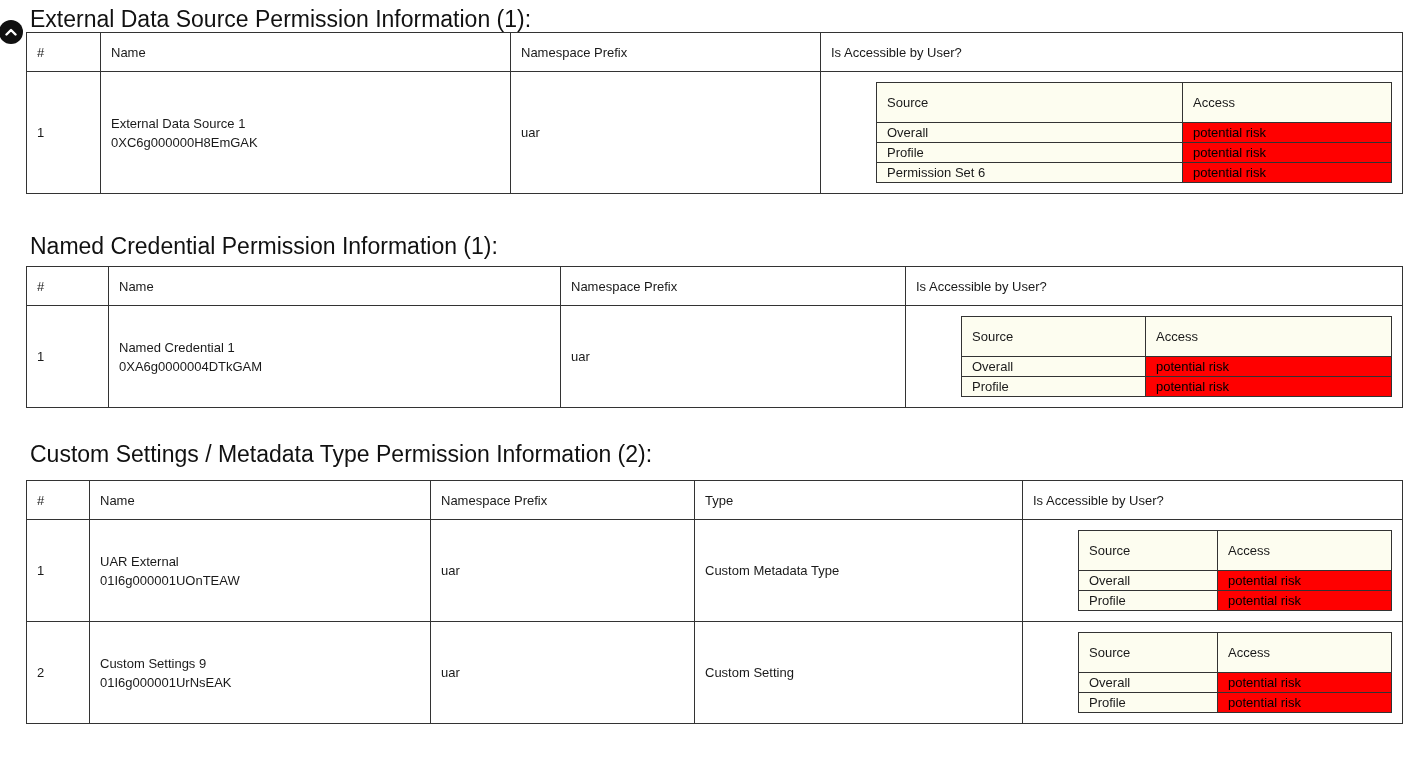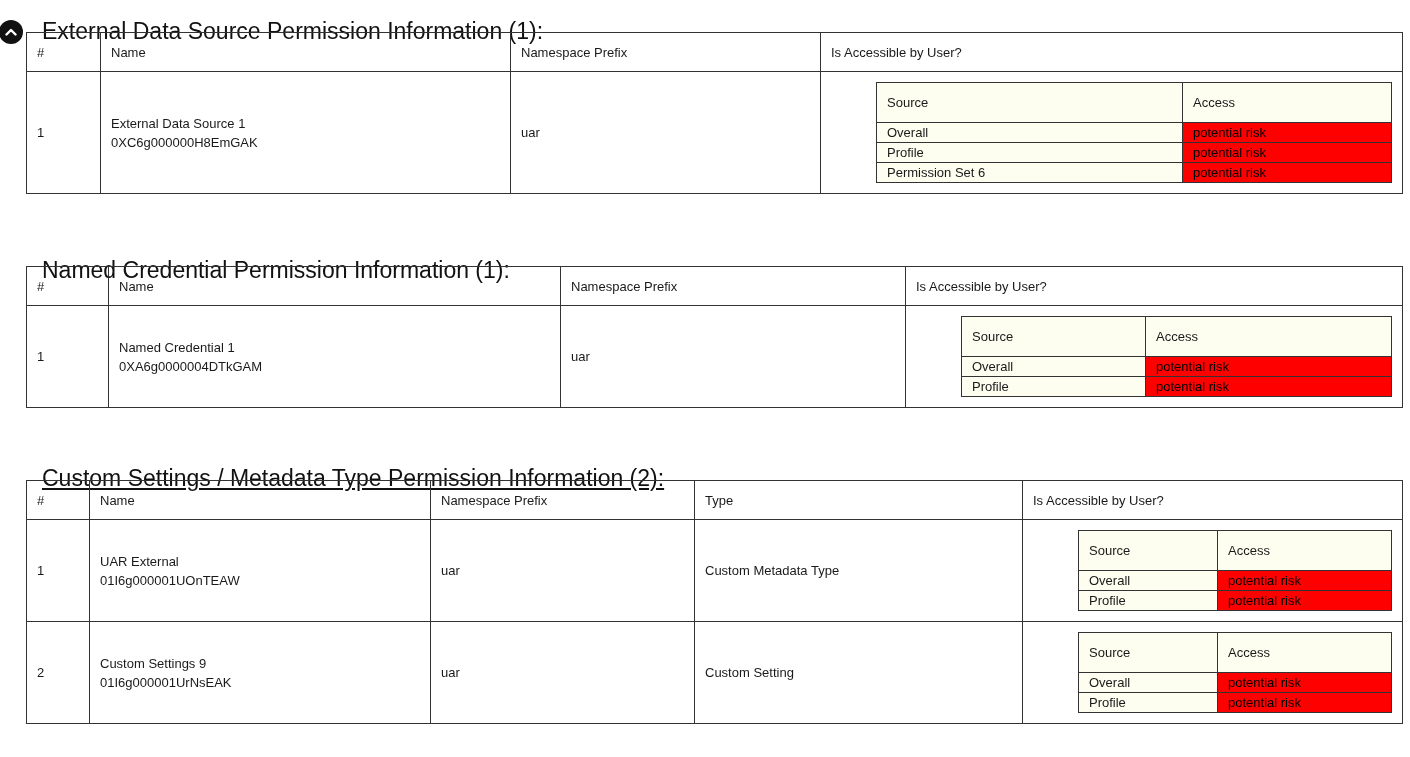--- a/index.html
+++ b/index.html
@@ -1,19 +1,19 @@
 <!DOCTYPE html>
 <html><head>
 <meta charset="utf-8">
 <style>
   html, body { margin:0; padding:0; background:#ffffff; }
   body { width:1410px; height:757px; position:relative; overflow:hidden;
          font-family:"Liberation Sans", "DejaVu Sans", sans-serif; color:#1a1a1a; }
   .section-title { position:absolute; left:26px; font-size:23px; font-weight:normal;
-                   margin:16px; line-height:28px; color:#111; white-space:nowrap; }
+                   margin:4px; line-height:28px; color:#111; white-space:nowrap; }
   table.outer { position:absolute; left:26px; width:1376px; border-collapse:collapse;
                 table-layout:fixed; font-size:13px; }
   table.outer th, table.outer td { border:1.5px solid #333; text-align:left; font-weight:normal;
                 padding:0 10px; vertical-align:middle; }
   table.outer th { height:38px; }
   .name-line { display:block; line-height:19px; }
   table.inner { width:100%; border-collapse:collapse; table-layout:fixed; background:#fdfdf0;
                 font-size:13px; }
   table.inner th, table.inner td { border:1px solid #333; padding:0 10px; text-align:left;
                 font-weight:normal; }
@@ -82,21 +82,21 @@
               <td class="risk">potential risk</td>
             </tr>
           </tbody>
             </table>
         </div>
       </td>
     </tr>
   </tbody>
 </table>
 
-<h2 class="section-title" style="top:240px;text-align:center;">Named Credential Permission Information (1):</h2>
+<h2 class="section-title" style="top:228px;text-align:center;">Named Credential Permission Information (1):</h2>
 <table class="outer" style="top:266px;">
   <colgroup>
       <col style="width:82px">
       <col style="width:452px">
       <col style="width:345px">
       <col style="width:497px">
     </colgroup>
   <thead>
     <tr>
       <th>#</th>
@@ -134,21 +134,21 @@
               <td class="risk">potential risk</td>
             </tr>
           </tbody>
             </table>
         </div>
       </td>
     </tr>
   </tbody>
 </table>
 
-<h2 class="section-title" style="top:448px;text-decoration:underline;">Custom Settings / Metadata Type Permission Information (2):</h2>
+<h2 class="section-title" style="top:436px;">Custom Settings / Metadata Type Permission Information (2):</h2>
 <table class="outer" style="top:480px;">
   <colgroup>
       <col style="width:63px">
       <col style="width:341px">
       <col style="width:264px">
       <col style="width:328px">
       <col style="width:380px">
     </colgroup>
   <thead>
     <tr>

